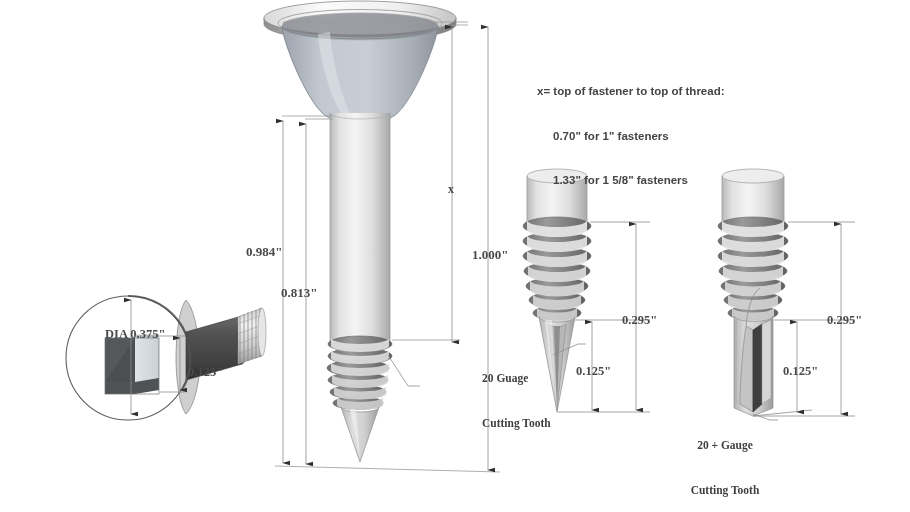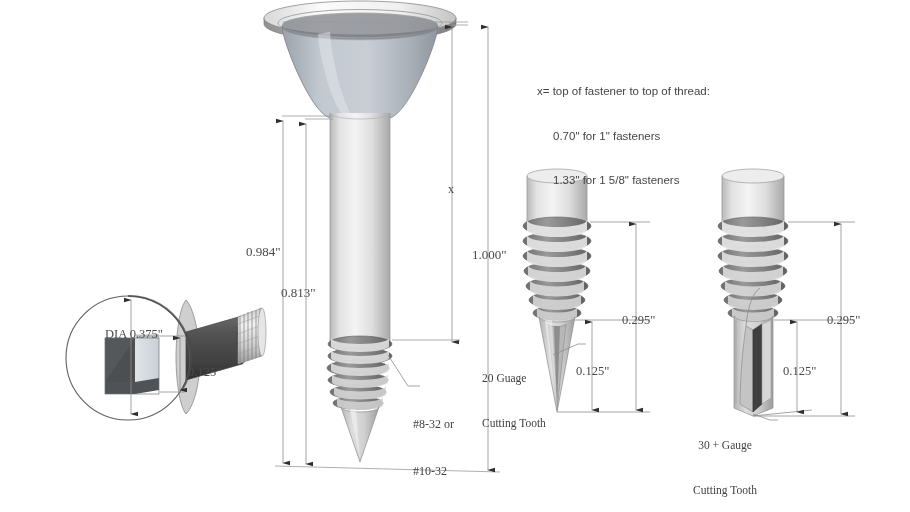--- a/index.html
+++ b/index.html
@@ -2,21 +2,21 @@
 <html><head>
 <meta charset="utf-8">
 <title>Fastener Technical Drawing</title>
 <style>
   html,body{margin:0;padding:0;background:#ffffff;}
   body{
     width:910px;height:512px;overflow:hidden;position:relative;
     font-family:"Liberation Sans", sans-serif;
     color:#3a3a3a;
   }
-  #stage{position:absolute;left:0;top:0;width:910px;height:512px;}
+  #stage{position:absolute;left:0;top:0;width:910px;height:512px;font-weight:bold;}
   svg#drawing{position:absolute;left:0;top:0;width:910px;height:512px;display:block;}
   .note{
     position:absolute;
     font-family:"Liberation Sans", sans-serif;
     color:#454545;
     white-space:pre;
     line-height:1.28;
   }
   .dimtext{
     position:absolute;
@@ -340,36 +340,32 @@
   <div class="dimtext" style="left:281px;top:285px;font-size:13px;">0.813"</div>
 
   <div class="dimtext" style="left:448px;top:182px;font-size:12px;">x</div>
 
   <div class="dimtext" style="left:472px;top:247px;font-size:13px;">1.000"</div>
 
   <div class="dimtext" style="left:105px;top:327px;font-size:12.5px;">DIA 0.375"</div>
 
   <div class="dimtext" style="left:188px;top:365px;font-size:12.5px;">0.125"</div>
 
-  <div class="calltext left" style="left:413px;top:386px;font-size:12px;text-align:left;">
-    <div>#8-32 or</div>
-    <div>#10-32</div>
-  </div>
 
   <div class="calltext left" style="left:482px;top:341px;width:100px;font-size:11.5px;">
     <div>20 Guage</div>
     <div>Cutting Tooth</div>
   </div>
 
   <div class="dimtext" style="left:622px;top:313px;font-size:12.5px;">0.295"</div>
 
   <div class="dimtext" style="left:576px;top:364px;font-size:12.5px;">0.125"</div>
 
   <div class="calltext" style="left:672px;top:408px;width:106px;font-size:11.5px;">
-    <div>30 + Gauge</div>
+    <div>20 + Gauge</div>
     <div>Cutting Tooth</div>
   </div>
 
   <div class="dimtext" style="left:827px;top:313px;font-size:12.5px;">0.295"</div>
 
   <div class="dimtext" style="left:783px;top:364px;font-size:12.5px;">0.125"</div>
 
 </div>
 
 </body></html>

